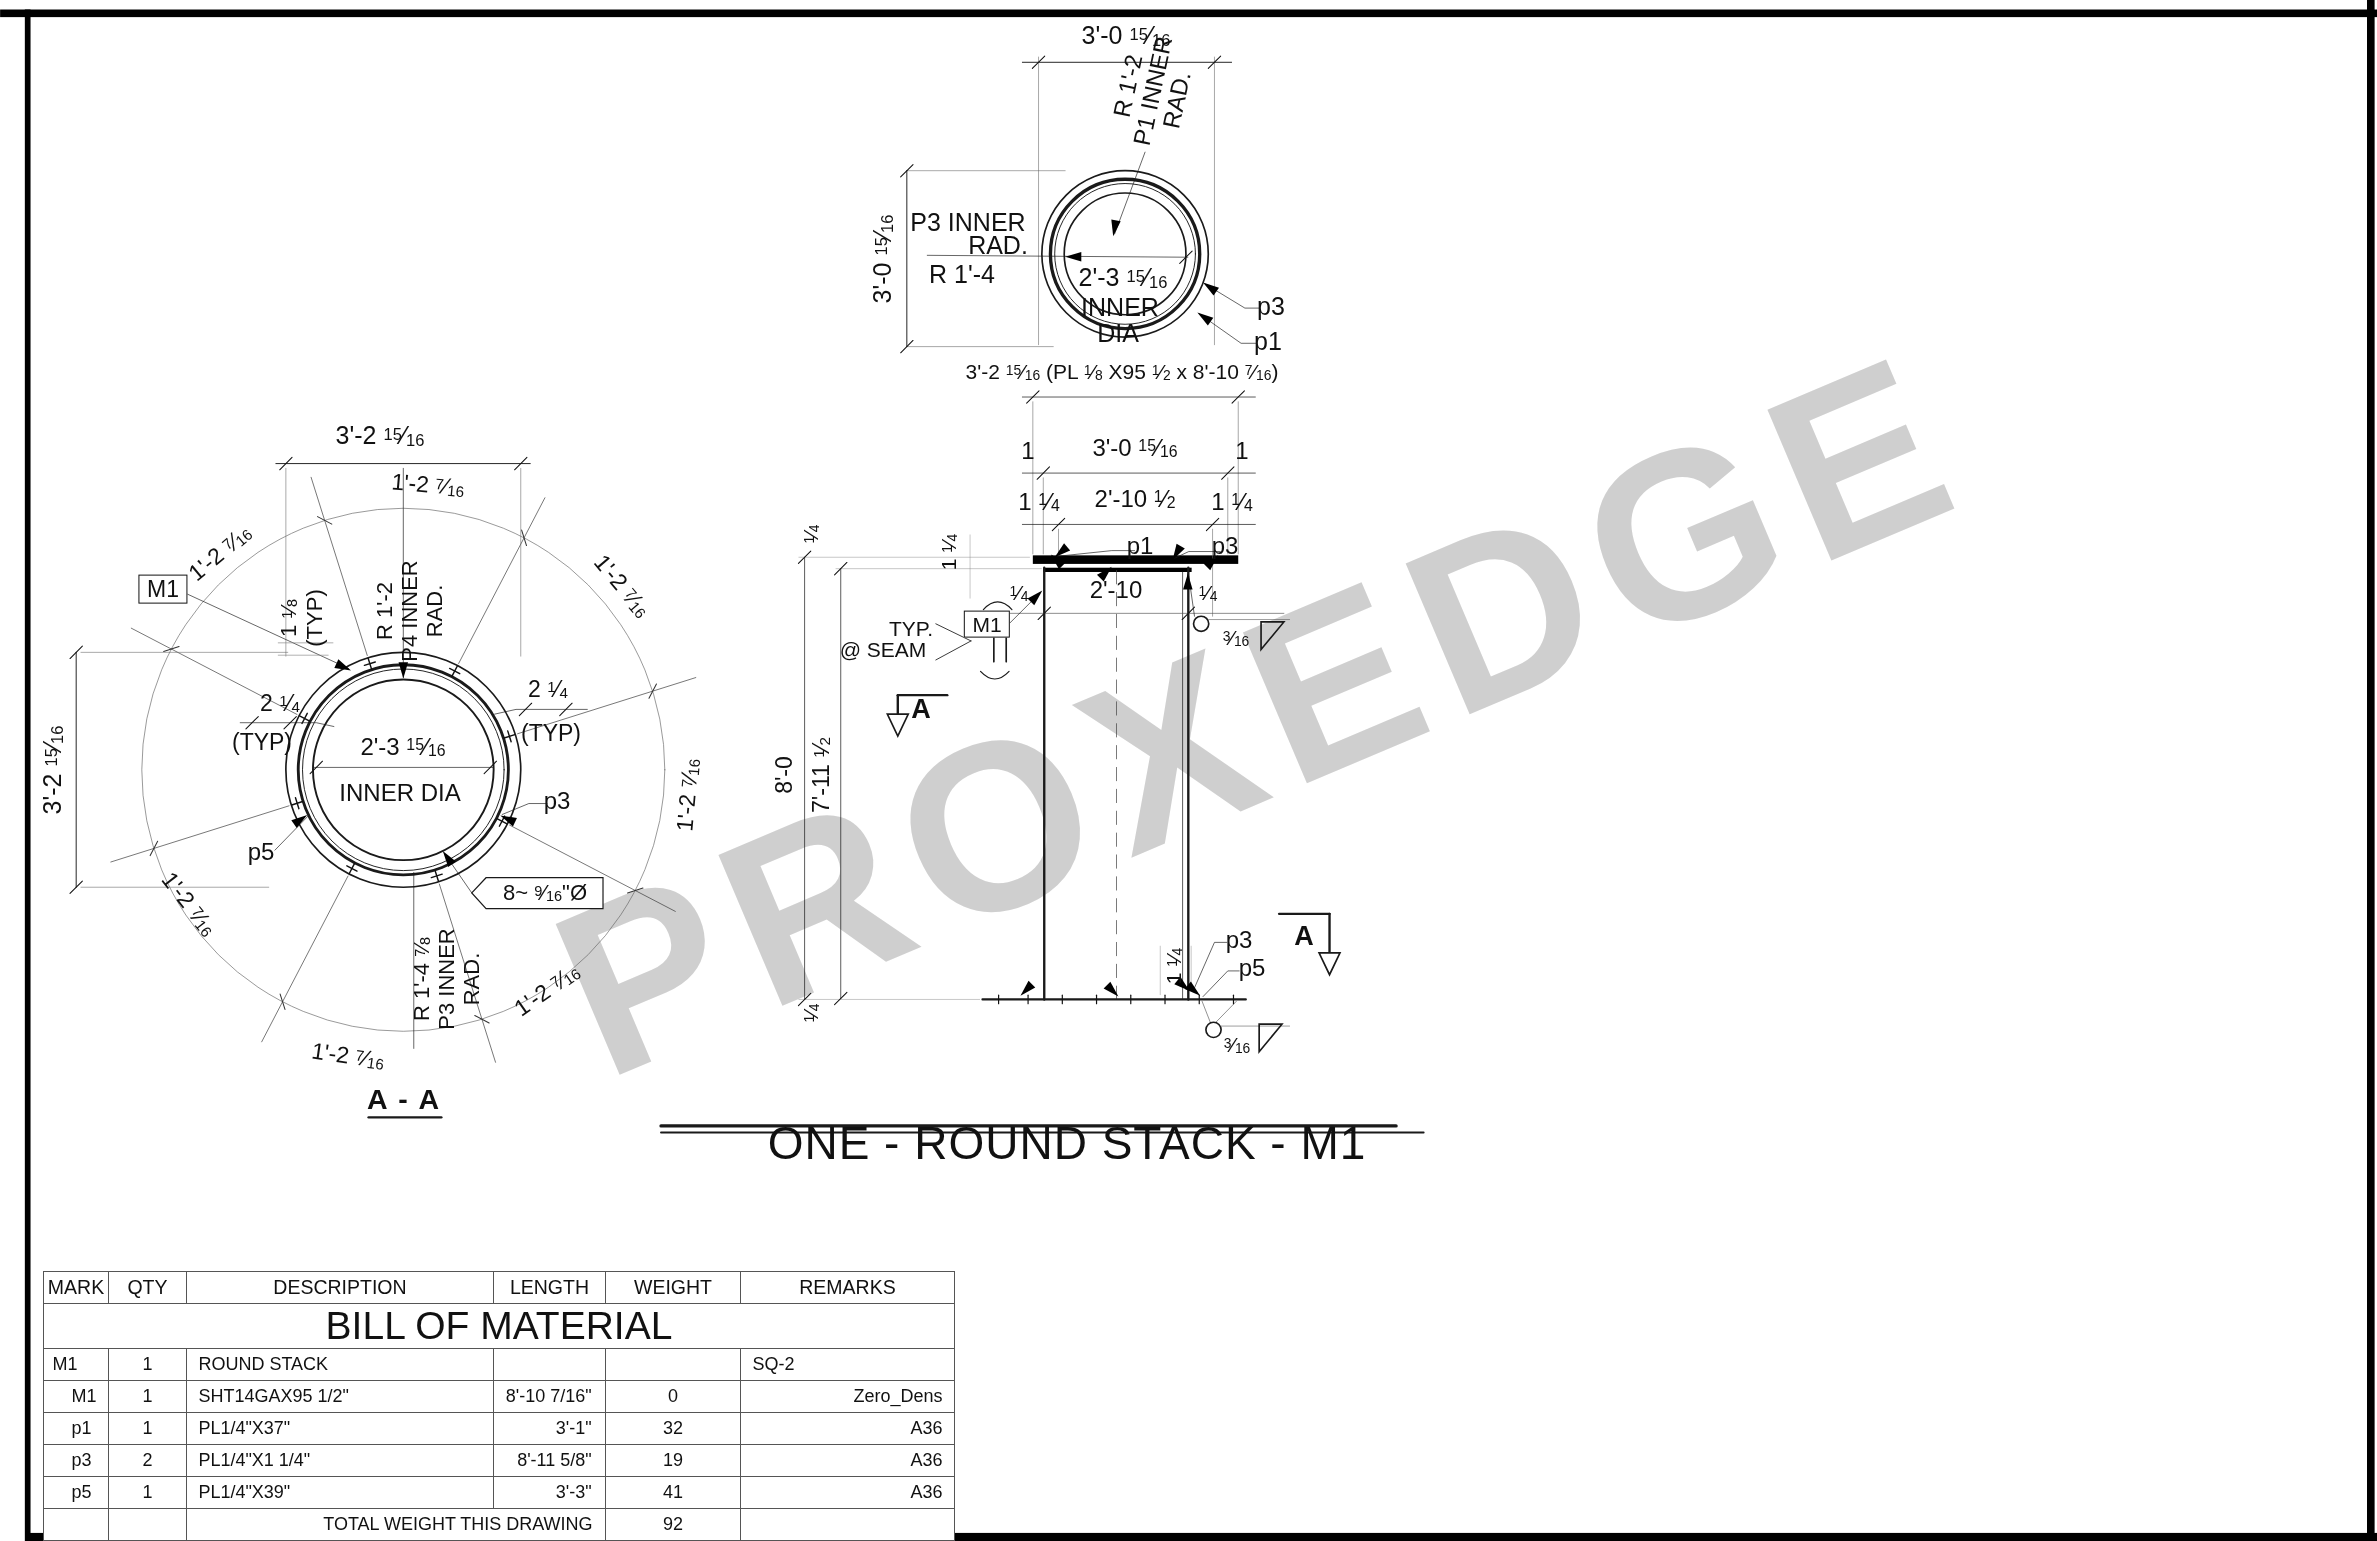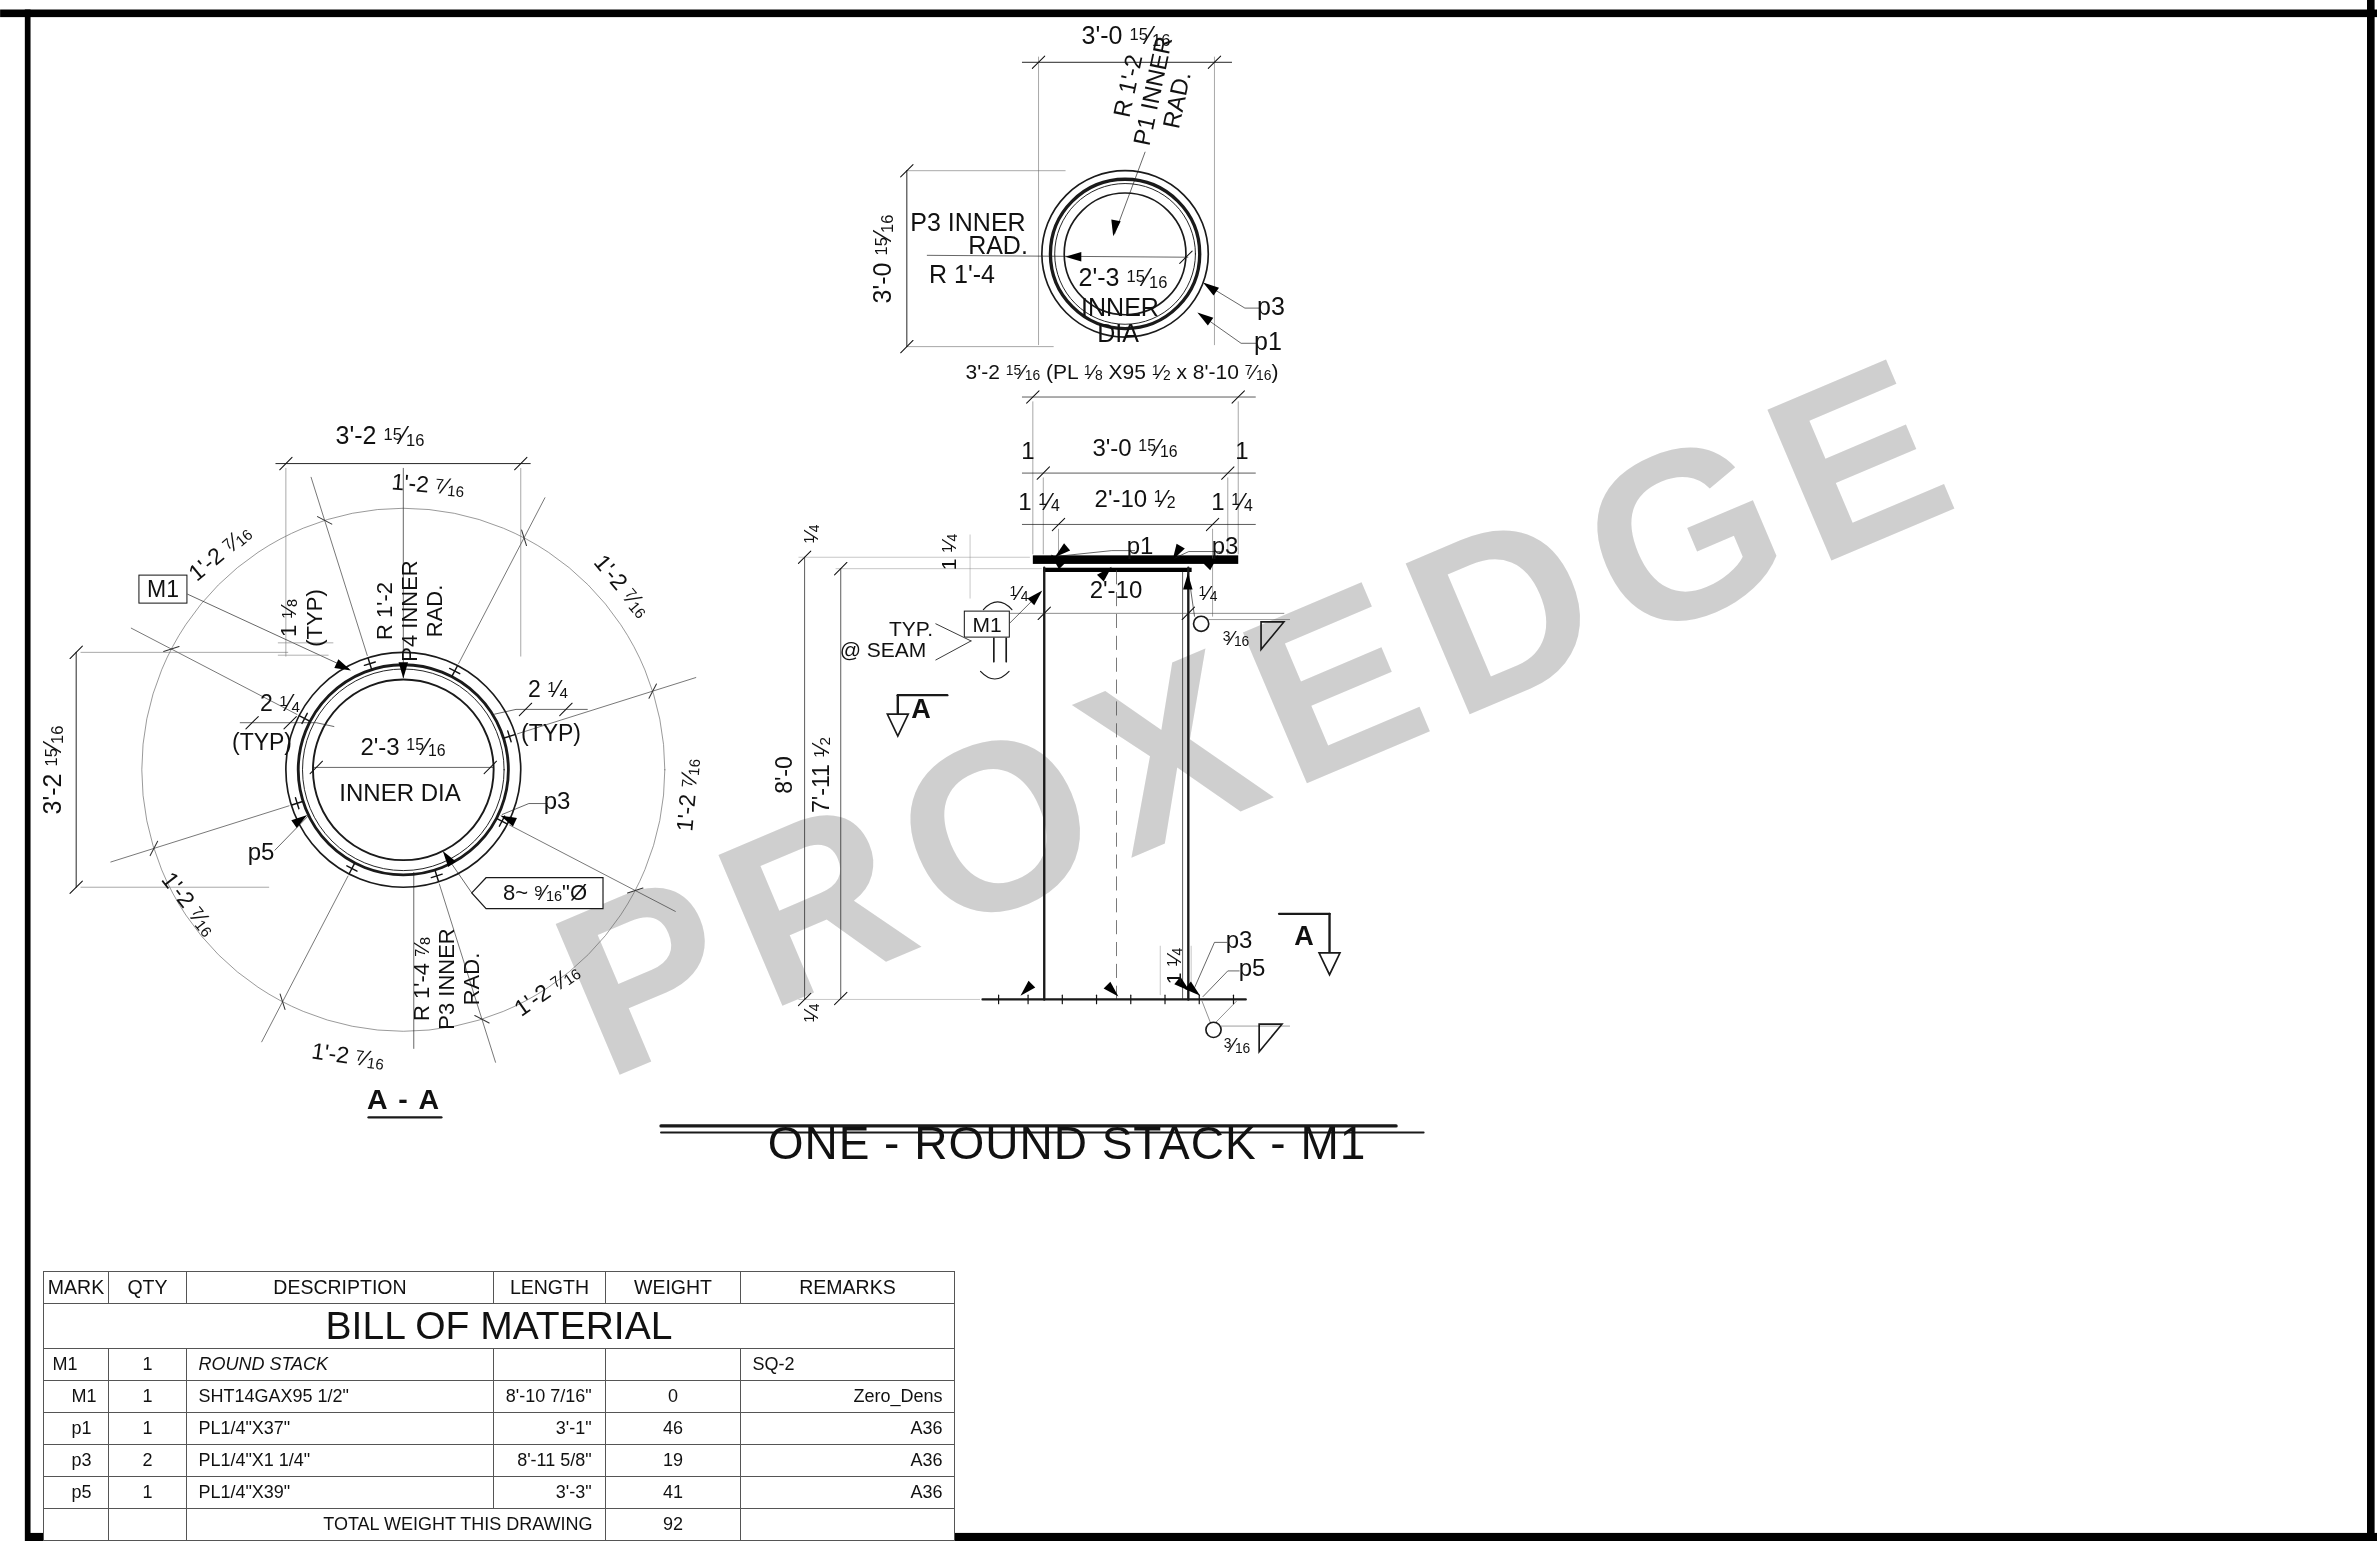--- a/index.html
+++ b/index.html
@@ -334,39 +334,39 @@
       <th>REMARKS</th>
     </tr>
     <tr>
           <td colspan="6" class="title-cell">BILL OF MATERIAL</td>
         </tr>
   </thead>
   <tbody id="bom-body">
         <tr>
           <td class="al" style="padding-left: 8.6px;">M1</td>
           <td class="ac">1</td>
-          <td class="al" style="padding-left: 11.4px; font-style: italic;">ROUND STACK</td>
+          <td class="al" style="padding-left: 11.4px;">ROUND STACK</td>
           <td class="ar" style="padding-right: 13.3px;"></td>
           <td class="ac"></td>
           <td class="al" style="padding-left: 11.4px;">SQ-2</td>
         </tr>
         <tr>
           <td class="al ind" style="padding-left: 27.6px;">M1</td>
           <td class="ac">1</td>
           <td class="al" style="padding-left: 11.4px;">SHT14GAX95 1/2"</td>
           <td class="ar" style="padding-right: 13.3px;">8'-10 7/16"</td>
           <td class="ac">0</td>
           <td class="ar" style="padding-right: 11.4px;">Zero_Dens</td>
         </tr>
         <tr>
           <td class="al ind" style="padding-left: 27.6px;">p1</td>
           <td class="ac">1</td>
           <td class="al" style="padding-left: 11.4px;">PL1/4"X37"</td>
           <td class="ar" style="padding-right: 13.3px;">3'-1"</td>
-          <td class="ac">46</td>
+          <td class="ac">32</td>
           <td class="ar" style="padding-right: 11.4px;">A36</td>
         </tr>
         <tr>
           <td class="al ind" style="padding-left: 27.6px;">p3</td>
           <td class="ac">2</td>
           <td class="al" style="padding-left: 11.4px;">PL1/4"X1 1/4"</td>
           <td class="ar" style="padding-right: 13.3px;">8'-11 5/8"</td>
           <td class="ac">19</td>
           <td class="ar" style="padding-right: 11.4px;">A36</td>
         </tr>

